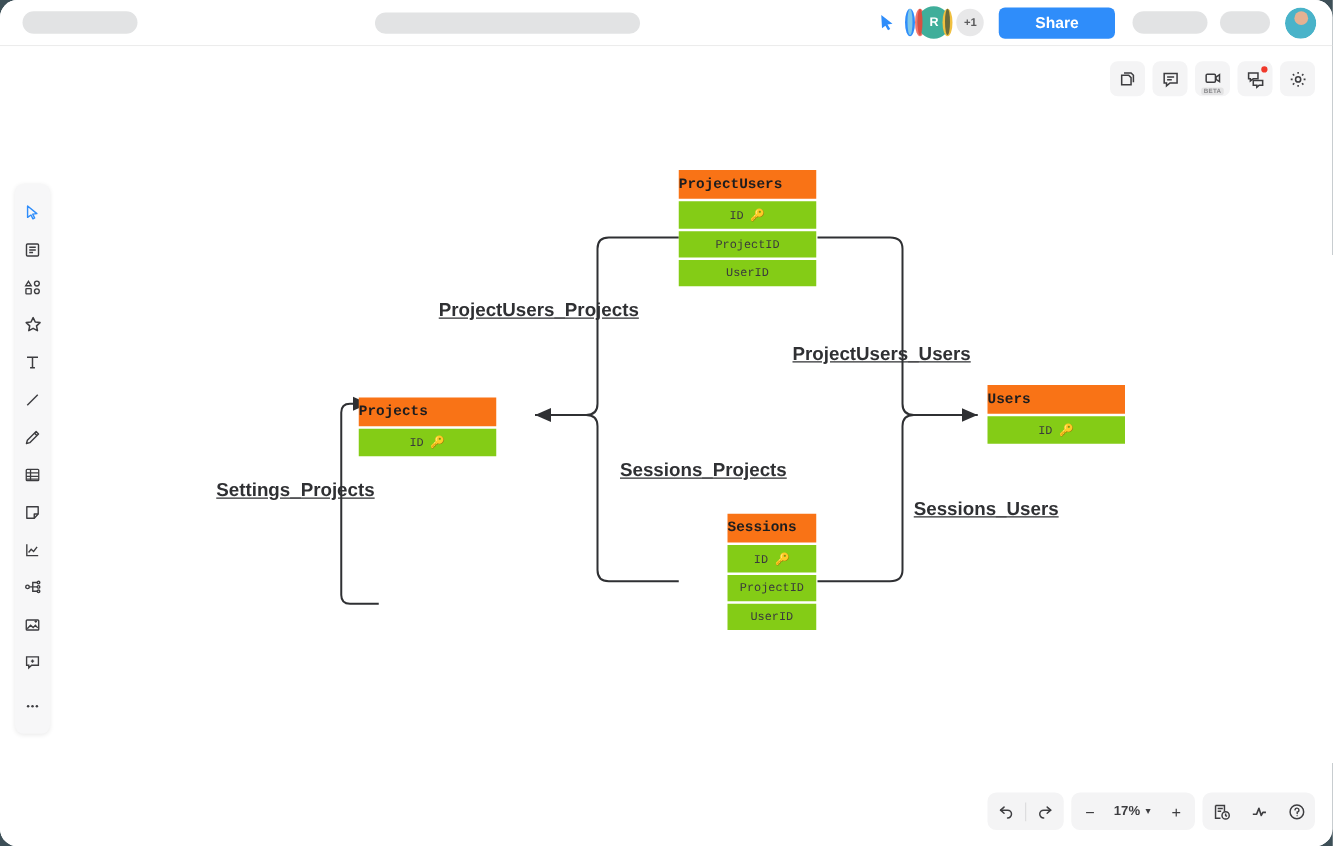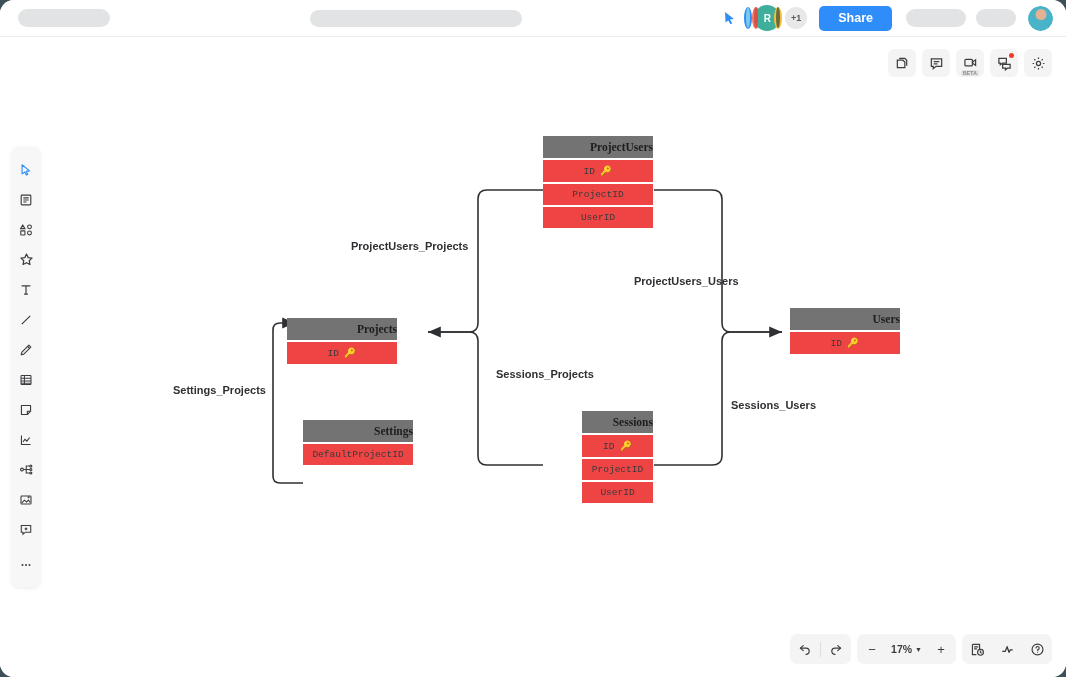--- a/index.html
+++ b/index.html
@@ -64,21 +64,21 @@
   }
   .letter-av {
     width: 22px; height: 22px; border-radius: 50%;
     display: flex; align-items: center; justify-content: center;
     color: #fff; font-size: 10px; font-weight: bold; flex: none;
   }
   #share-btn {
     background: #2f8dfa; color: #fff;
     font-size: 12.5px; font-weight: bold;
     border: none; border-radius: 5px;
-    height: 25px; padding: 0 19px;
+    height: 25px; padding: 0 29px;
     margin-left: 12px; cursor: pointer; flex: none;
   }
   .avatar-right {
     width: 25px; height: 25px; border-radius: 50%;
     margin-left: 12px; margin-right: 13px; overflow: hidden; flex: none;
   }
 
   
   #canvas {
     position: absolute; top: 37px; left: 0; right: 0; bottom: 0;
@@ -127,43 +127,44 @@
   .lt-sep { height: 4px; }
 
   
   #diagram { position: absolute; inset: 0; }
   .erd-table {
     position: absolute;
     width: 110px;
     font-family: "Liberation Mono", monospace;
   }
   .erd-head {
-    background: #737373;
+    background: #f97316;
     color: #1d1d1f;
-    font-family: Liberation Serif, serif;
+    font-family: Liberation Mono, monospace;
     font-size: 11.5px; font-weight: bold;
-    text-align: right;
+    text-align: left;
     padding: 5px 0;
   }
   .erd-row {
-    background: #ef4444;
+    background: #84cc16;
     color: #3a3a3c;
     font-size: 9.5px;
     text-align: center;
     padding: 5px 0;
     margin-top: 2px;
     white-space: nowrap;
   }
 
   .erd-label {
     position: absolute;
     font-family: "Liberation Sans", sans-serif;
-    font-size: 11px; font-weight: bold;
+    font-size: 15px; font-weight: bold;
     color: #2f3033;
     white-space: nowrap;
+    text-decoration: underline;
   }
   #links { position: absolute; inset: 0; pointer-events: none; }
 
   
   #br-toolbar {
     position: absolute; bottom: 13px; right: 14px;
     display: flex; align-items: center; gap: 6px;
   }
   .br-group {
     background: #f4f4f5; border-radius: 7px;
@@ -383,24 +384,20 @@
       <div class="erd-table" style="left:287px; top:271px;margin-top:10px;">
         <div class="erd-head">Projects</div>
         <div class="erd-row">ID 🔑</div>
       </div>
 
       <div class="erd-table" style="left:790px; top:271px;">
         <div class="erd-head">Users</div>
         <div class="erd-row">ID 🔑</div>
       </div>
 
-      <div class="erd-table" style="left:303px; top:383px;">
-        <div class="erd-head">Settings</div>
-        <div class="erd-row">DefaultProjectID</div>
-      </div>
 
       <div class="erd-table" style="left:543px; top:374px;padding-left:39px;">
         <div class="erd-head">Sessions</div>
         <div class="erd-row">ID 🔑</div>
         <div class="erd-row">ProjectID</div>
         <div class="erd-row">UserID</div>
       </div>
 
       <div class="erd-label" style="left:351px; top:203px;">ProjectUsers_Projects</div>
       <div class="erd-label" style="left:606px; top:238px;padding-left:28px;">ProjectUsers_Users</div>

